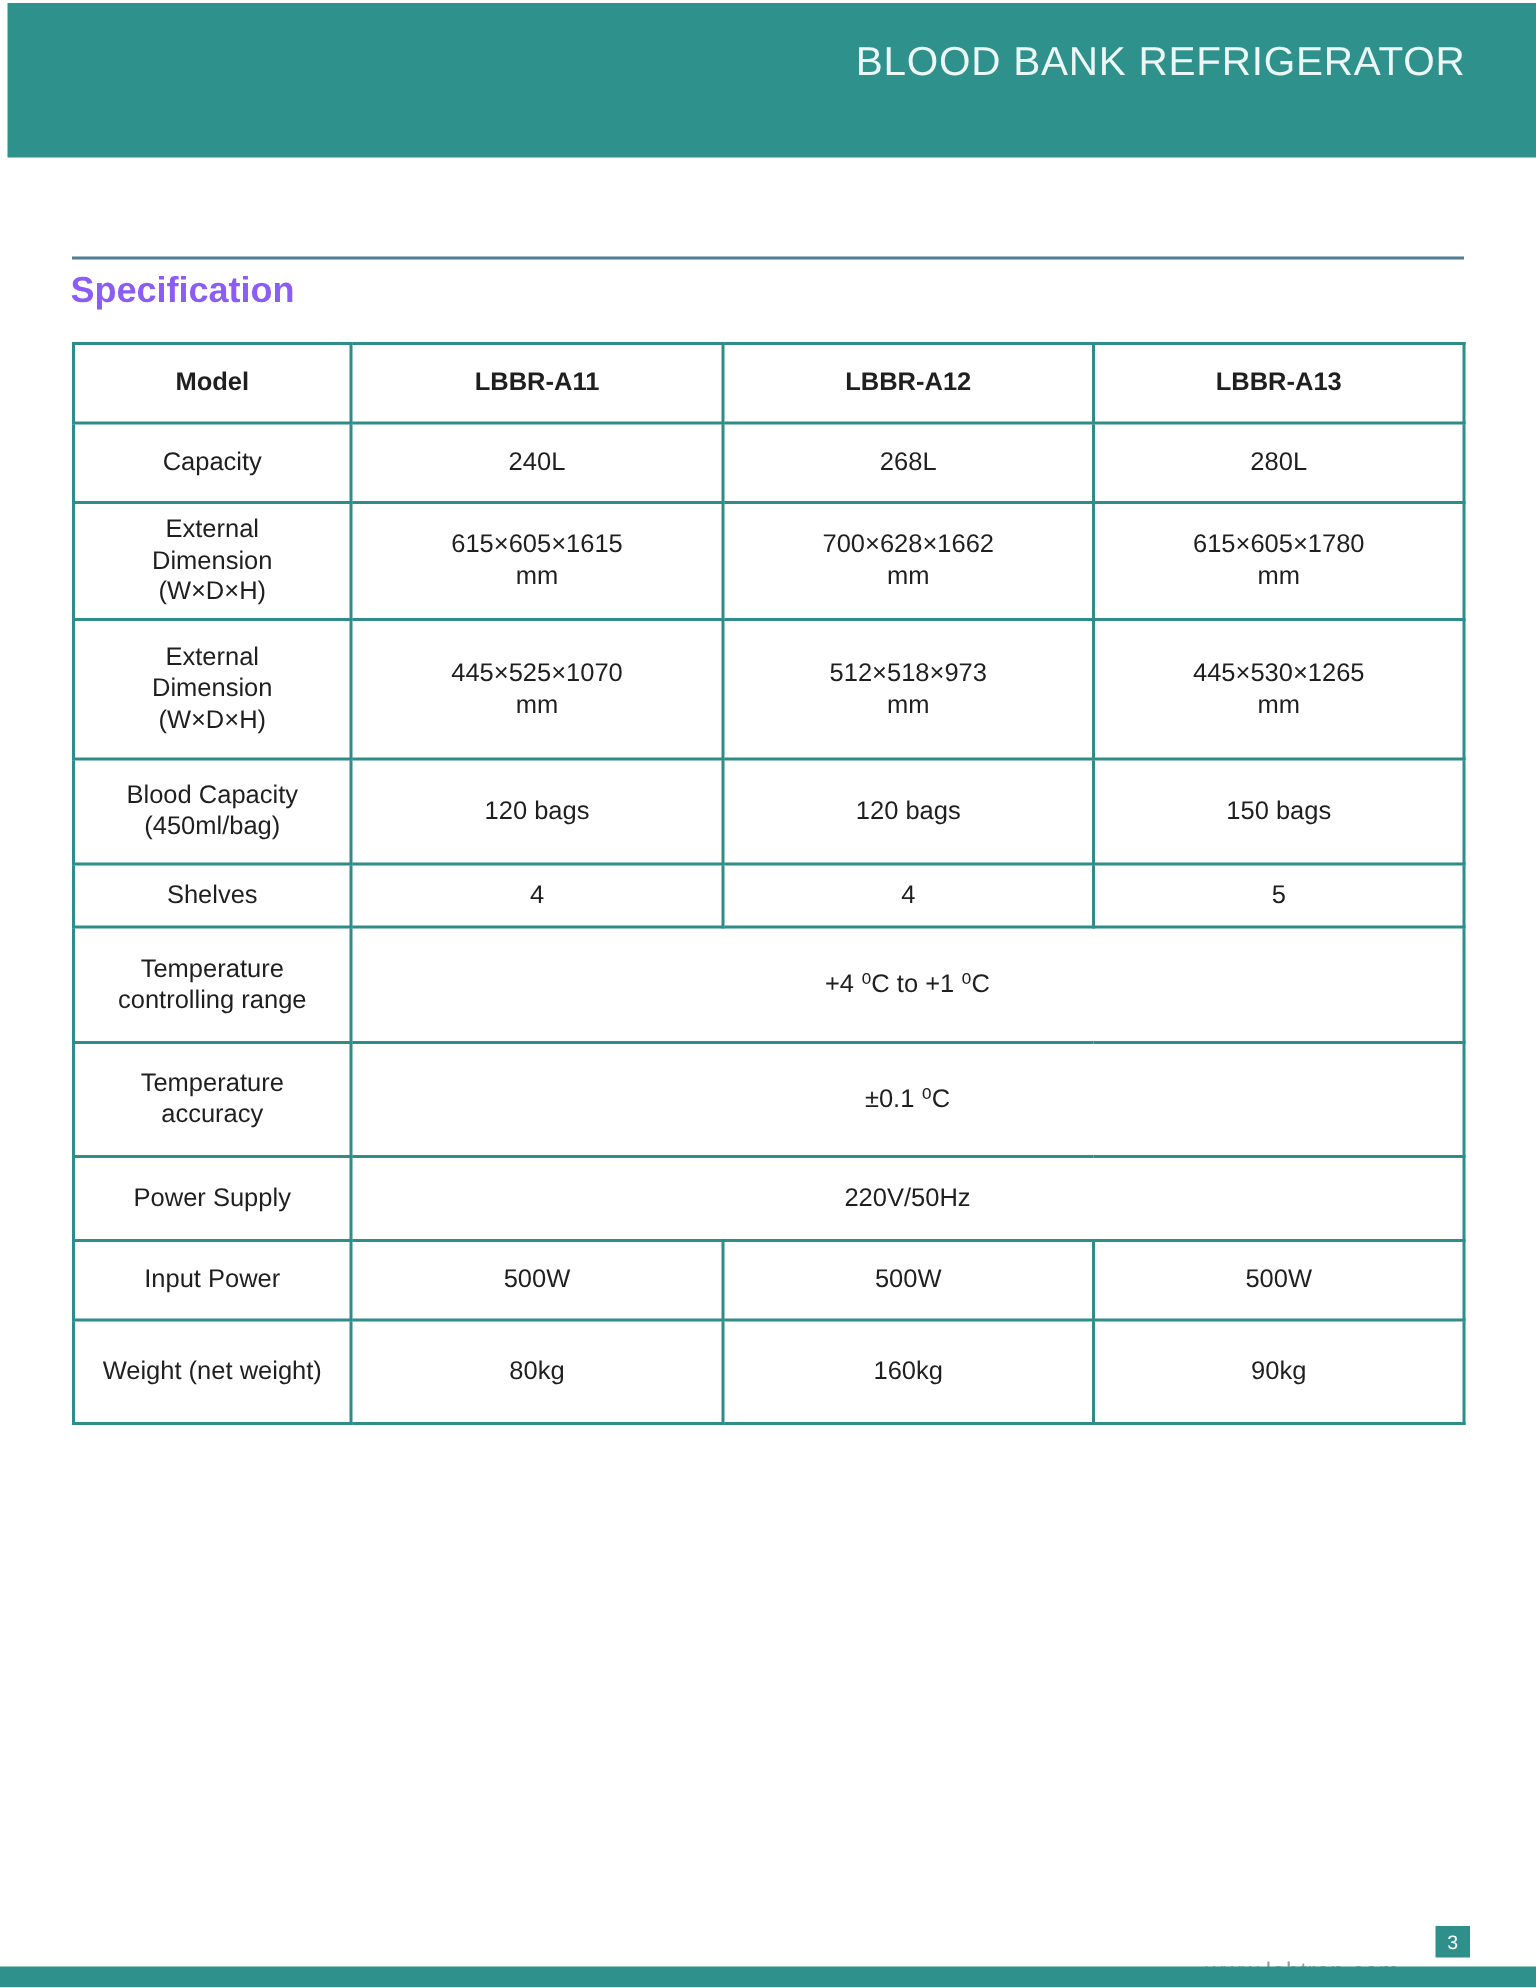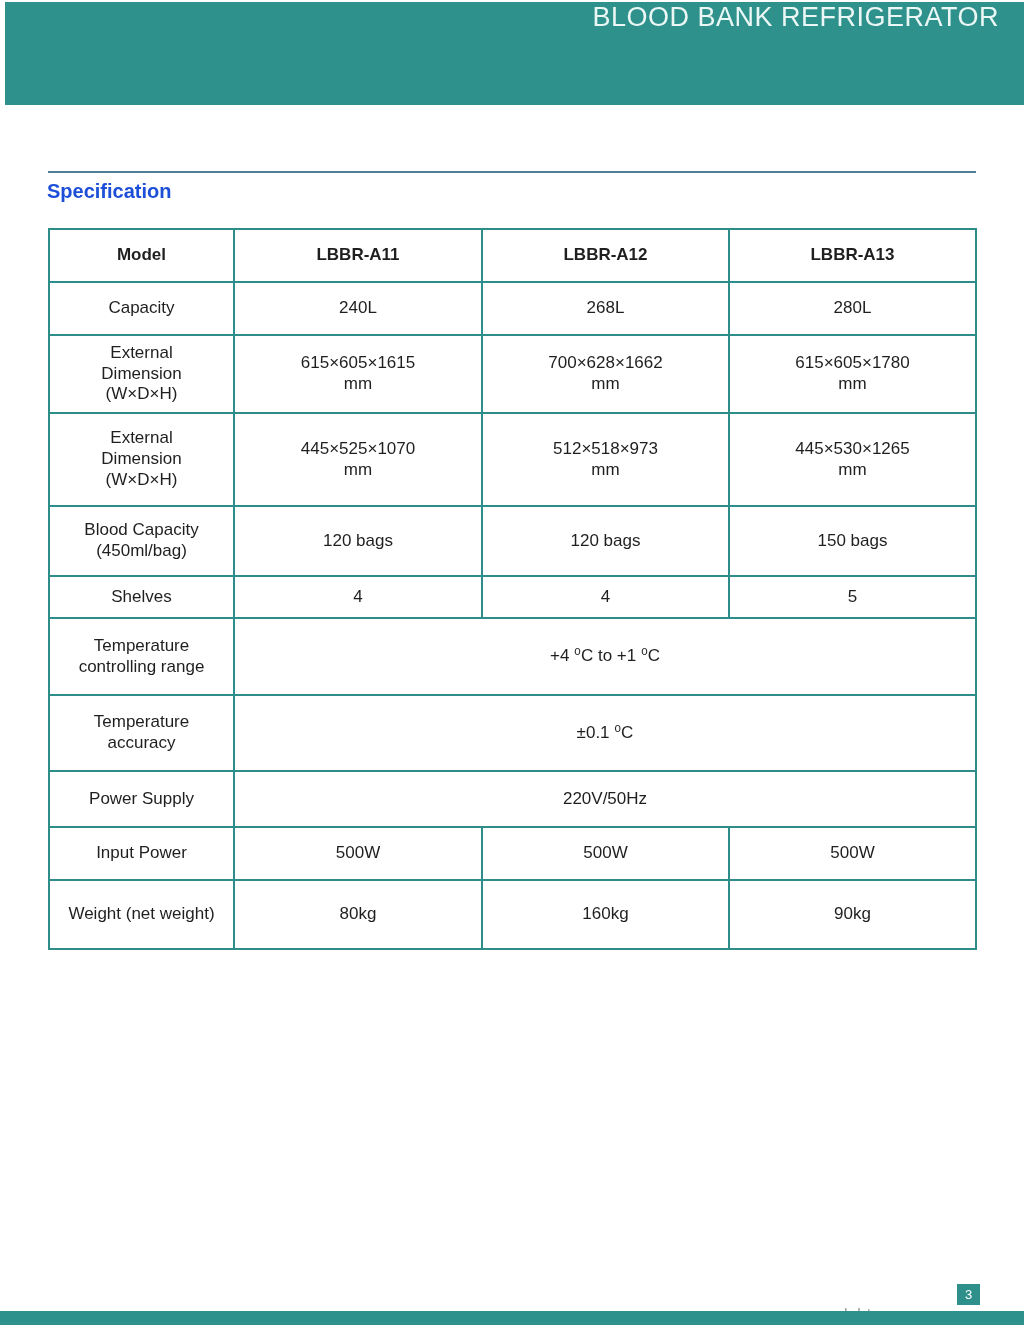--- a/index.html
+++ b/index.html
@@ -9,34 +9,34 @@
     background:#ffffff;
     font-family:"Liberation Sans","DejaVu Sans",sans-serif;
     color:#222;
     overflow:hidden;
     margin:0 auto;
   }
   
   .top-band{
     position:absolute;left:5px;top:2px;right:0;height:103px;
     background:#2F918C;
-    display:flex;align-items:flex-start;justify-content:flex-end;
-    padding:0 25px 24px 0;box-sizing:border-box;
+    display:flex;align-items:center;justify-content:flex-end;
+    padding:0 47px 24px 0;box-sizing:border-box;
   }
   .top-band .band-title{
     color:#EAF7F5;font-size:27px;font-weight:400;letter-spacing:.5px;
   }
   
   .rule{
     position:absolute;left:48px;top:171px;width:928px;height:2px;
     background:#4E7F96;
   }
   .section-title{
     position:absolute;left:47px;top:180px;
-    color:#1d4ed8;font-size:20px;font-weight:700;
+    color:#8b5cf6;font-size:24px;font-weight:700;
   }
   
   table.spec{
     position:absolute;left:48px;top:228px;
     width:927px;
     border-collapse:collapse;table-layout:fixed;
     font-size:17px;color:#1f1f1f;
   }
   table.spec col.c0{width:185px;}
   table.spec col.c1{width:248px;}

